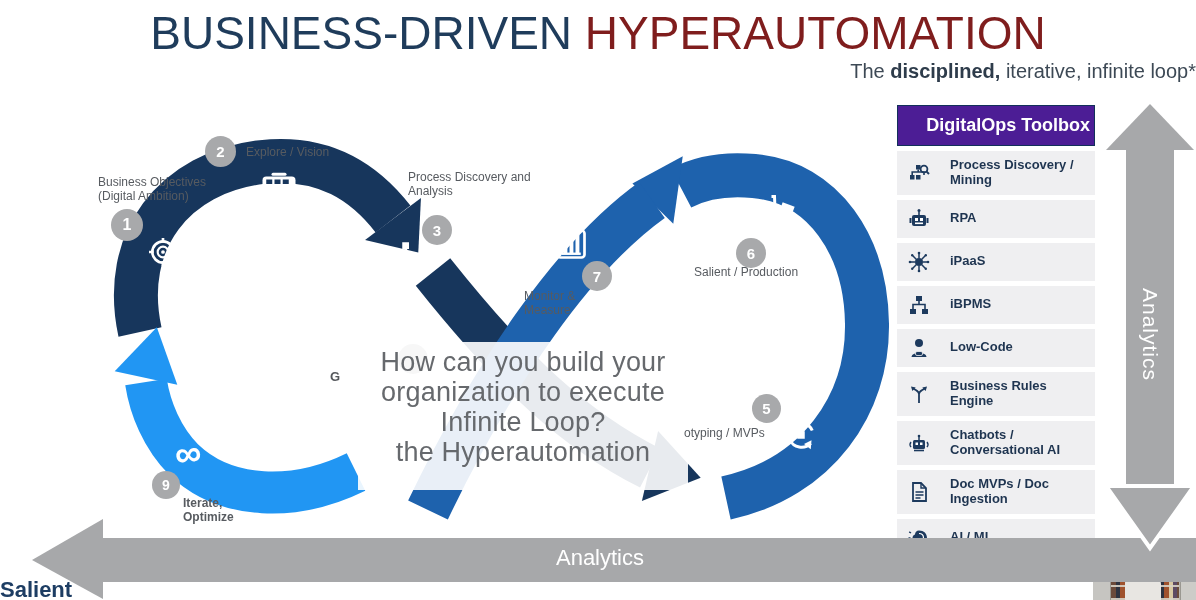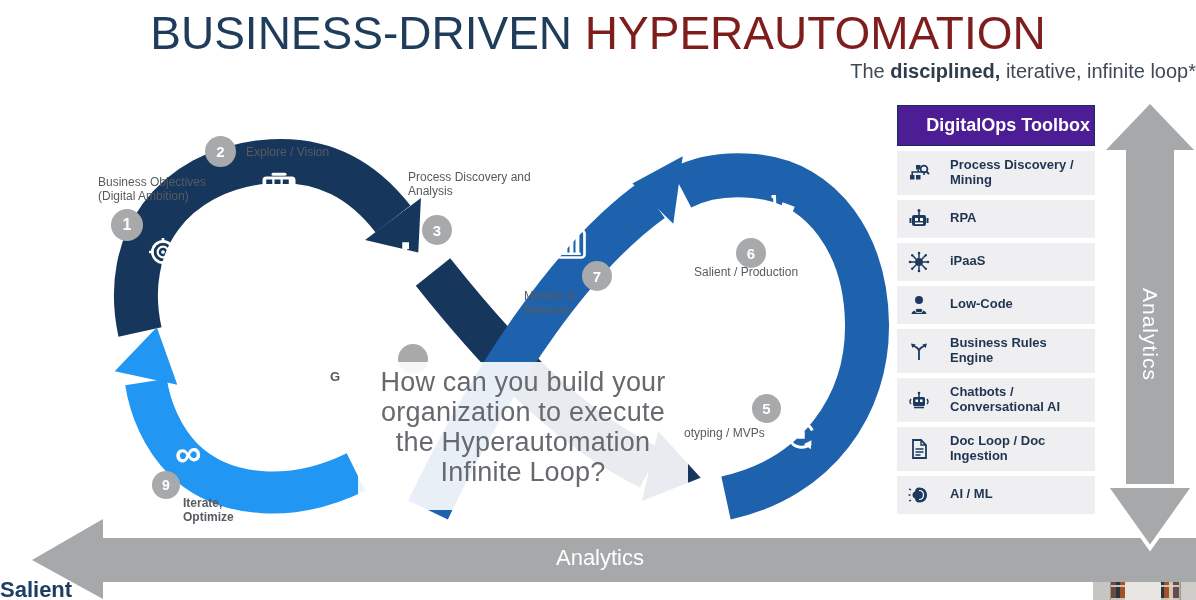--- a/index.html
+++ b/index.html
@@ -14,21 +14,21 @@
   .subtitle { position:absolute; top:60px; left:0; width:1196px; text-align:right;
               font-size:20px; color:#3d4955; font-weight:300; }
   .subtitle b { font-weight:700; color:#2e3c4b; }
 
   
   svg.layer { position:absolute; left:0; top:0; }
   #loop-svg { z-index:1; }
   #arrows-svg { z-index:6; }
 
   
-  .qbox { position:absolute; left:358px; top:362px; width:330px; height:148px;
+  .qbox { position:absolute; left:358px; top:342px; width:330px; height:148px;
           background:rgba(255,255,255,0.9); z-index:2; text-align:center; padding-top:5px; }
   .qline { font-size:27px; color:#66696d; line-height:30px; letter-spacing:0.2px; }
 
   
   .badge { position:absolute; z-index:3; background:#a8a9ab; border-radius:50%;
            color:#fff; font-weight:700; display:flex; align-items:center; justify-content:center; }
   .steplabel { position:absolute; z-index:3; font-size:12px; color:#575b60;
                line-height:1.18; white-space:pre-line; }
   .partialG { position:absolute; left:330px; top:369px; z-index:3; font-size:13px;
               font-weight:700; color:#55585c; }
@@ -97,22 +97,22 @@
 
     <path d="M 356 472 C 295 502 226 500 184 460 C 162 438 150 408 146 382" fill="none" stroke="#2196f3" stroke-width="42"></path>
     <polygon points="0,-32 0,32 52,0" transform="translate(146,378) rotate(-78)" fill="#2196f3"></polygon>
 
     <circle cx="413" cy="359" r="15" fill="#a8a9ab"></circle>
   </svg>
 
   <div class="qbox">
     <div class="qline">How can you build your</div>
     <div class="qline">organization to execute</div>
+    <div class="qline">Infinite Loop?</div>
     <div class="qline">the Hyperautomation</div>
-    <div class="qline">Infinite Loop?</div>
   </div>
   <div class="partialG">G</div>
 
   <div class="badge" style="left:111px;top:209px;width:32px;height:32px;font-size:16px;">1</div>
   <div class="badge" style="left:205px;top:136px;width:31px;height:31px;font-size:15px;">2</div>
   <div class="badge" style="left:422px;top:215px;width:30px;height:30px;font-size:15px;">3</div>
   <div class="badge" style="left:752px;top:394px;width:29px;height:29px;font-size:15px;">5</div>
   <div class="badge" style="left:736px;top:238px;width:30px;height:30px;font-size:15px;">6</div>
   <div class="badge" style="left:582px;top:261px;width:30px;height:30px;font-size:15px;">7</div>
   <div class="badge" style="left:152px;top:471px;width:28px;height:28px;font-size:14px;">9</div>
@@ -210,20 +210,29 @@
           <circle cx="21" cy="12" r="1.3" fill="#1d3a5e"></circle>
         <circle cx="5.2" cy="5.2" r="1.2" fill="#1d3a5e"></circle>
           <circle cx="18.8" cy="18.8" r="1.2" fill="#1d3a5e"></circle>
         <circle cx="5.2" cy="18.8" r="1.2" fill="#1d3a5e"></circle>
           <circle cx="18.8" cy="5.2" r="1.2" fill="#1d3a5e"></circle>
       </svg>
       <span class="tb-label">iPaaS</span>
     </div>
     <div class="tb-row">
       <svg class="tb-icon" viewBox="0 0 24 24">
+        <rect x="9" y="3" width="6" height="5" fill="#1d3a5e"></rect>
+        <path d="M12 8 V11.5 M6 16 V11.5 H18 V16" fill="none" stroke="#1d3a5e" stroke-width="1.6"></path>
+        <rect x="3" y="16" width="6" height="5" fill="#1d3a5e"></rect>
+        <rect x="15" y="16" width="6" height="5" fill="#1d3a5e"></rect>
+      </svg>
+      <span class="tb-label">iBPMS</span>
+    </div>
+    <div class="tb-row">
+      <svg class="tb-icon" viewBox="0 0 24 24">
         <circle cx="12" cy="7" r="4" fill="#1d3a5e"></circle>
         <path d="M4.5 21 C4.5 15.5 19.5 15.5 19.5 21 Z" fill="#1d3a5e"></path>
         <rect x="8.5" y="15.5" width="7" height="4" rx="1.5" fill="#1d3a5e" stroke="#efeff1" stroke-width="0.8"></rect>
       </svg>
       <span class="tb-label">Low-Code</span>
     </div>
     <div class="tb-row">
       <svg class="tb-icon" viewBox="0 0 24 24">
         <path d="M12 21 V12 M12 12 C12 9 9 8.5 6.5 6.5 M12 12 C12 9 15 8.5 17.5 6.5" fill="none" stroke="#1d3a5e" stroke-width="1.8"></path>
         <polygon points="4,4.5 8.7,5.6 5.4,9" fill="#1d3a5e"></polygon>
@@ -243,21 +252,21 @@
       </svg>
       <span class="tb-label">Chatbots /
 Conversational AI</span>
     </div>
     <div class="tb-row">
       <svg class="tb-icon" viewBox="0 0 24 24">
         <path d="M6 3 H14 L19 8 V21 H6 Z" fill="none" stroke="#1d3a5e" stroke-width="1.8"></path>
         <path d="M14 3 V8 H19" fill="none" stroke="#1d3a5e" stroke-width="1.4"></path>
         <path d="M8.5 12 H16.5 M8.5 15 H16.5 M8.5 18 H13.5" stroke="#1d3a5e" stroke-width="1.4"></path>
       </svg>
-      <span class="tb-label">Doc Loop / Doc
+      <span class="tb-label">Doc MVPs / Doc
 Ingestion</span>
     </div>
     <div class="tb-row">
       <svg class="tb-icon" viewBox="0 0 24 24">
         <path d="M12 4.5 C17 4.5 20 7.5 20 12 C20 16.5 17 19.5 12 19.5 C9.5 19.5 8 17.5 8 15.5 C6.5 15 5.5 13.8 5.5 12 C5.5 10.2 6.5 9 8 8.5 C8 6.5 9.5 4.5 12 4.5 Z" fill="#1d3a5e"></path>
         <path d="M12 7.5 C14.5 7.5 16.5 9 16.5 12 C16.5 15 14.5 16.5 12 16.5" fill="none" stroke="#fff" stroke-width="1.2"></path>
         <g stroke="#1d3a5e" stroke-width="1.4">
           <path d="M4 7 L2.2 5.8 M3.5 12 H1.5 M4 17 L2.2 18.2"></path>
         </g>
       </svg>

